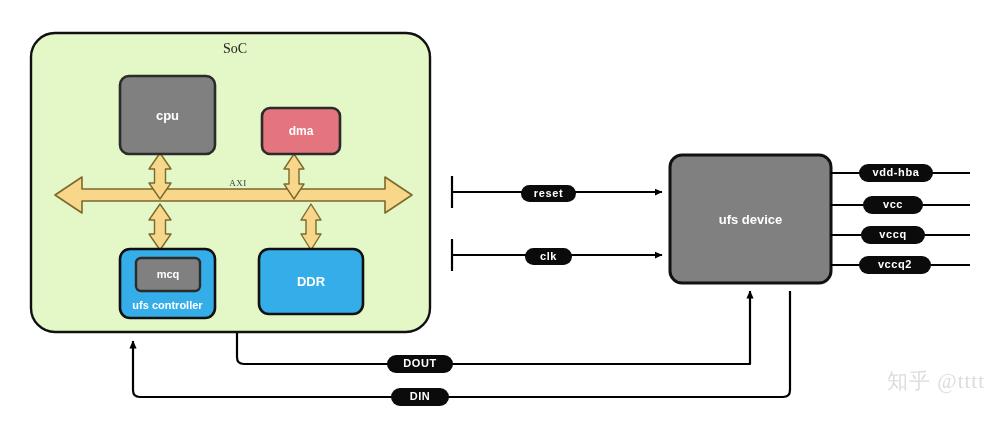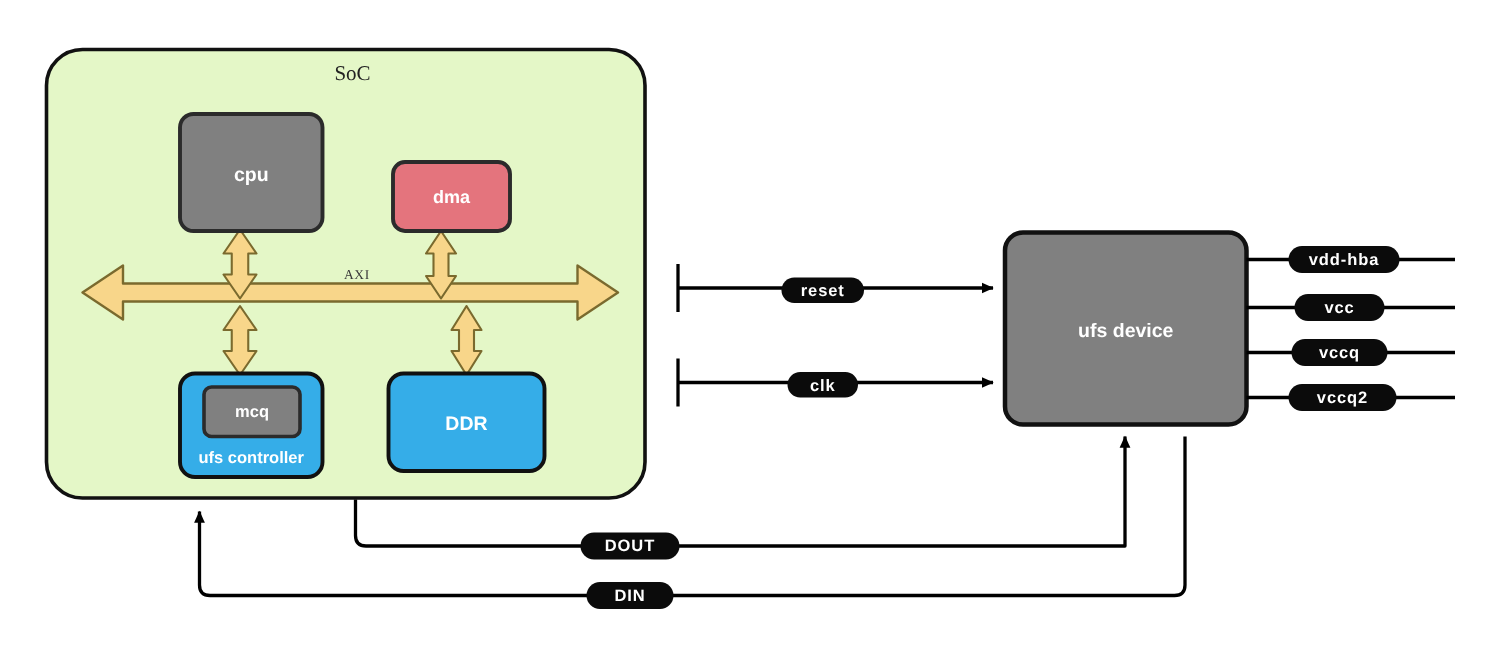--- a/index.html
+++ b/index.html
@@ -190,14 +190,15 @@
       <text class="pill-label" x="893" y="235.5">vccq</text>
     </g>
 
     <g>
       <rect class="pill-bg" x="859" y="256" width="72" height="18" rx="9" ry="9"></rect>
       <text class="pill-label" x="895" y="265.5">vccq2</text>
     </g>
 
   </svg>
 
+  <div class="watermark">知乎 @tttt</div>
 
 </div>
 
 </body></html>

